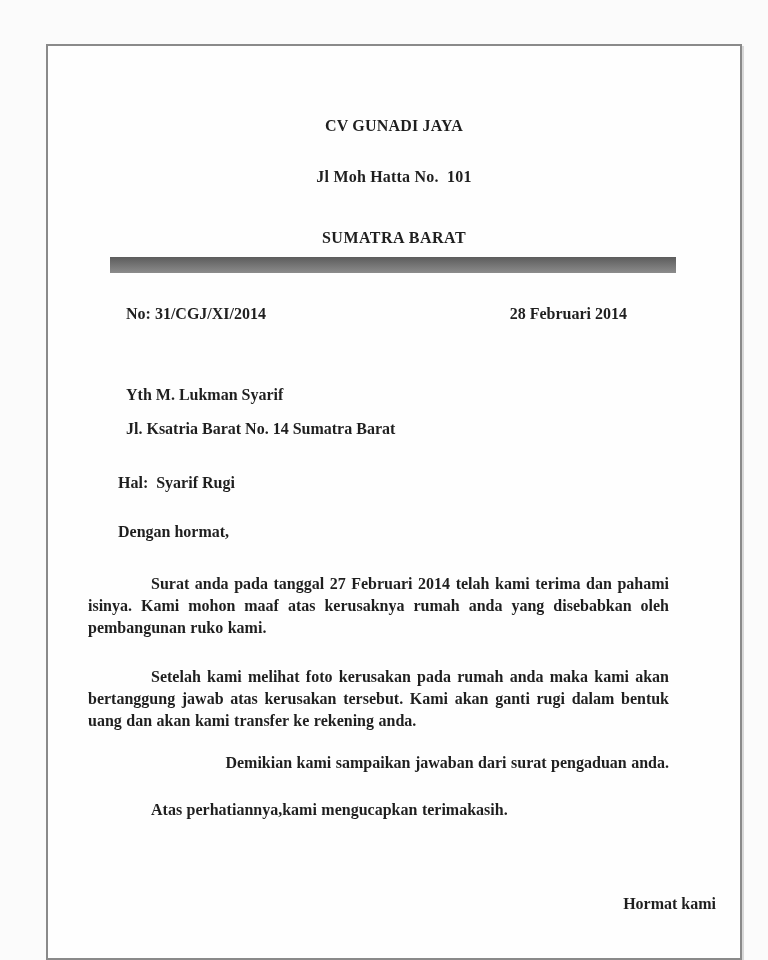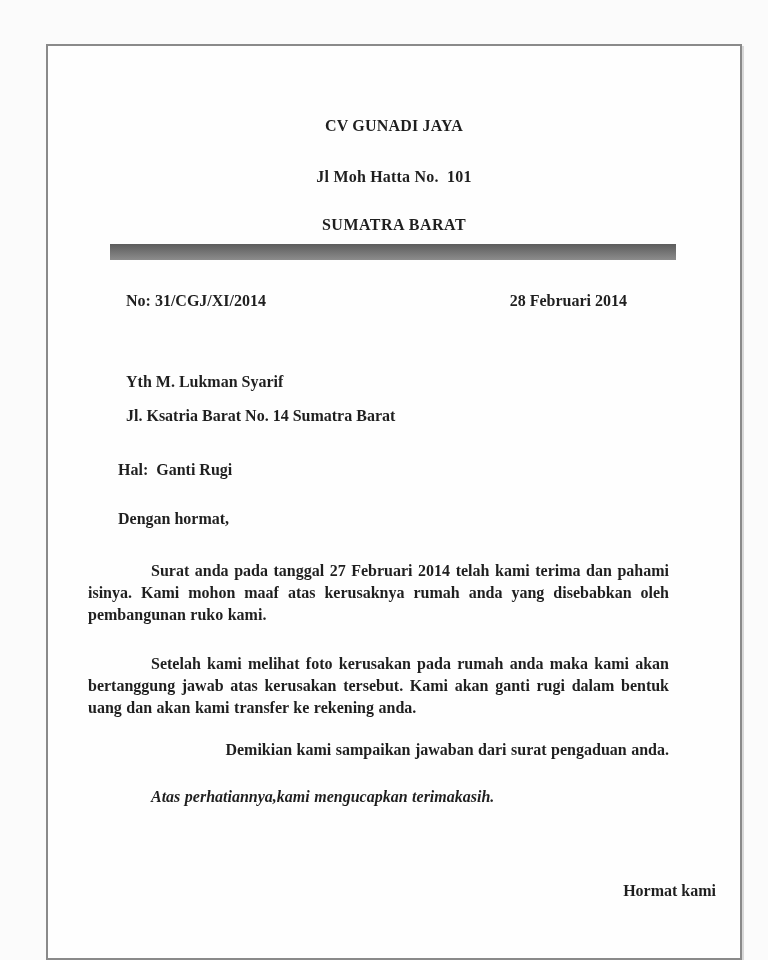--- a/index.html
+++ b/index.html
@@ -21,21 +21,21 @@
     border: 2px solid #8a8a8a;
     box-shadow: 2px 2px 0 rgba(170,170,170,.45);
     overflow: hidden;
     color: #1f1f1f;
     font-weight: 700;
     font-size: 16px;
   }
   .hline { text-align: center; line-height: 20px; letter-spacing: .2px; }
   .hline1 { margin-top: 54px; }
   .hline2 { margin-top: 15px; white-space: pre-wrap; }
-  .hline3 { margin-top: 12px; letter-spacing: .5px; }
+  .hline3 { margin-top: 25px; letter-spacing: .5px; }
   .rule {
     margin: 1px 56px 0 54px;
     height: 3px;
     background: linear-gradient(#5c5c5c, #8c8c8c);
   }
   .meta-row {
     margin: 15px 56px 0 54px;
     display: flex;
     justify-content: space-between;
     line-height: 20px;
@@ -49,21 +49,21 @@
     margin-left: 24px;
     width: 597px;
     line-height: 22px;
     text-align: justify;
     text-indent: 63px;
     word-spacing: .5px;
   }
   .para1 { margin-top: 16px; }
   .para2 { margin-top: 11px; }
   .para3 { margin-top: 4px; text-align: right; }
-  .para4 { margin-top: 9px; text-align: left; font-style: italic; }
+  .para4 { margin-top: 9px; text-align: left; }
   .closing { text-align: right; line-height: 22px; }
   .closing-pre  { margin-top: 48px; }
   .closing-name { margin-top: 80px; }
   .closing-title{ margin-top: 10px; }
 </style>
 </head>
 <body>
 
 <div class="canvas">
   <div class="page">
@@ -77,21 +77,21 @@
     <div class="meta-row">
       <span>No: 31/CGJ/XI/2014</span>
       <span class="meta-date">28 Februari 2014</span>
     </div>
 
     <div class="recipient">
       <div>Yth M. Lukman Syarif</div>
       <div>Jl. Ksatria Barat No. 14 Sumatra Barat</div>
     </div>
 
-    <div class="subject">Hal:  Ganti Rugi</div>
+    <div class="subject">Hal:  Syarif Rugi</div>
 
     <div class="salutation">Dengan hormat,</div>
 
     <p class="para para1">Surat anda pada tanggal 27 Februari 2014 telah kami terima dan pahami isinya. Kami mohon maaf atas kerusaknya rumah anda yang disebabkan oleh pembangunan ruko kami.</p>
     <p class="para para2">Setelah kami melihat foto kerusakan pada rumah anda maka kami akan bertanggung jawab atas kerusakan tersebut. Kami akan ganti rugi dalam bentuk uang dan akan kami transfer ke rekening anda.</p>
     <p class="para para3">Demikian kami sampaikan jawaban dari surat pengaduan anda.</p>
     <p class="para para4">Atas perhatiannya,kami mengucapkan terimakasih.</p>
 
     <div class="closing">
       <div class="closing-pre">Hormat kami</div>

